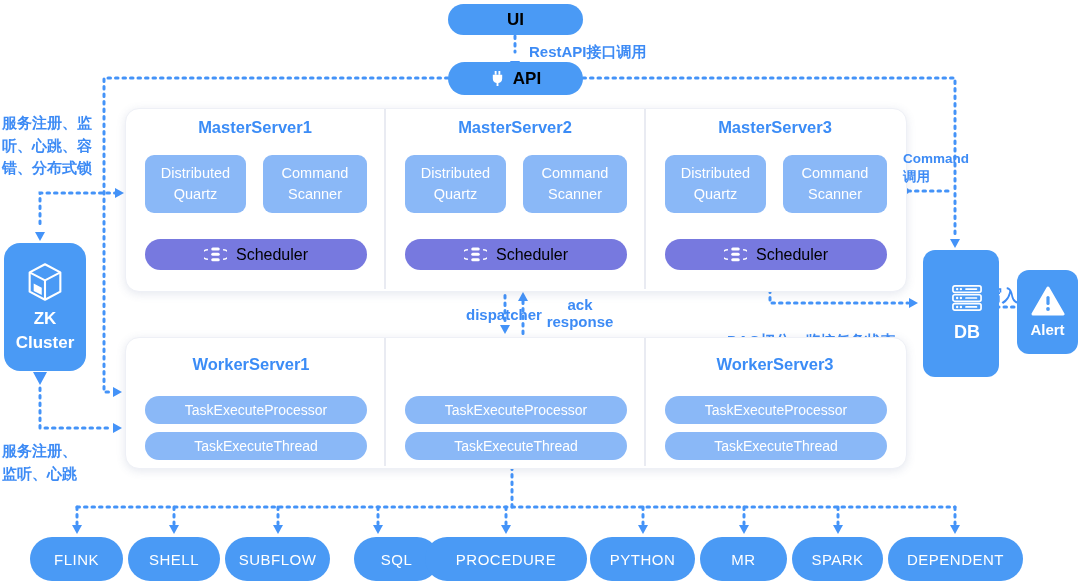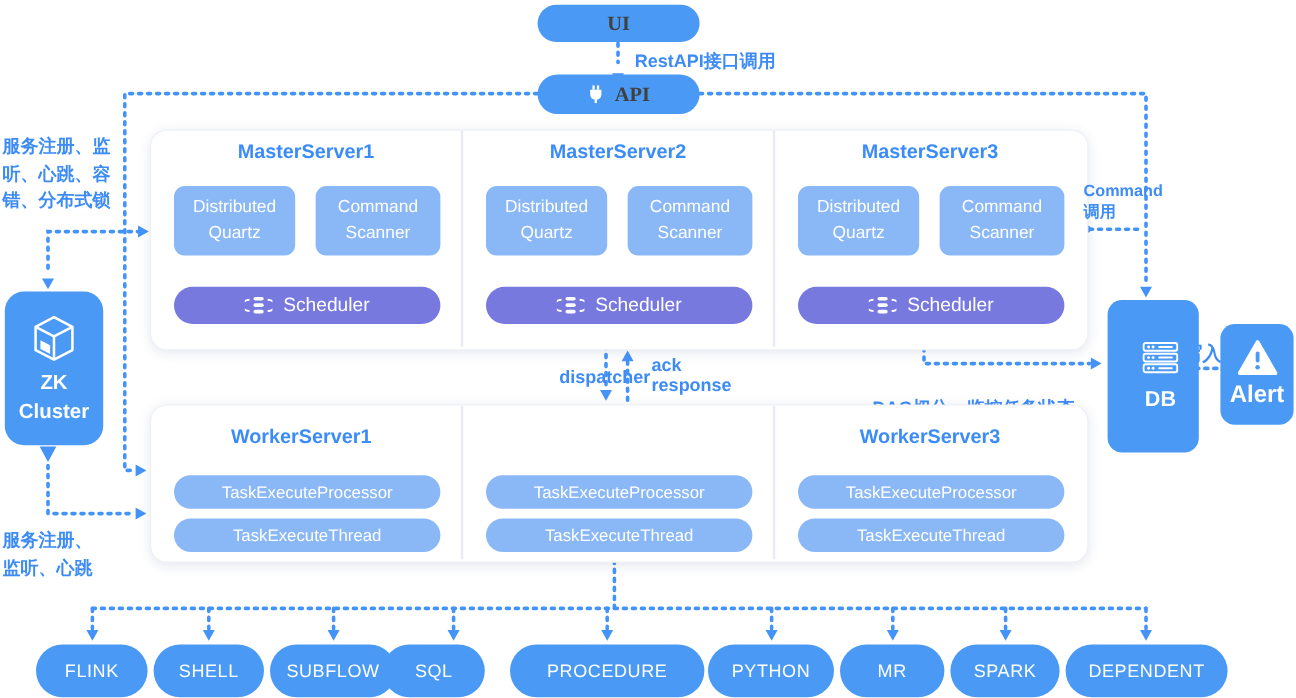--- a/index.html
+++ b/index.html
@@ -1,31 +1,31 @@
 <!DOCTYPE html>
 <html><head>
 <meta charset="utf-8">
 <style>
   html,body{margin:0;padding:0;background:#fff;}
   #canvas{position:relative;width:1080px;height:582px;background:#fff;
     font-family:"Liberation Sans",sans-serif;overflow:hidden;}
   svg.wires{position:absolute;left:0;top:0;pointer-events:none;}
-  .pill{position:absolute;background:#4a9af5;color:#404040;border-radius:999px;
-    display:flex;align-items:center;justify-content:center;gap:8px;font-family:Liberation Serif, serif;}
+  .pill{position:absolute;background:#4a9af5;color:#000000;border-radius:999px;
+    display:flex;align-items:center;justify-content:center;gap:8px;}
   .node{position:absolute;background:#4a9af5;color:#fff;display:flex;flex-direction:column;
     align-items:center;justify-content:center;gap:4px;}
   .card{position:absolute;background:#fff;border:1px solid #eef0f6;border-radius:14px;
     box-shadow:0 2px 10px rgba(70,90,140,.14);}
   .divider{position:absolute;width:2px;background:#e9ebf2;}
   .col-title{position:absolute;width:260px;text-align:center;color:#3b8cf6;
     font-weight:bold;font-size:16.5px;}
   .subbox{position:absolute;background:#8ab8f7;color:#fff;border-radius:9px;
     display:flex;align-items:center;justify-content:center;text-align:center;
     font-size:14.5px;line-height:1.45;}
-  .sched{position:absolute;background:#7779df;color:#ffffff;border-radius:16px;
+  .sched{position:absolute;background:#7779df;color:#000000;border-radius:16px;
     display:flex;align-items:center;justify-content:center;gap:9px;font-size:16px;}
   .wpill{position:absolute;background:#8ab8f7;color:#fff;border-radius:14px;
     display:flex;align-items:center;justify-content:center;font-size:14px;}
   .lbl{position:absolute;color:#3d8bf5;font-weight:bold;font-size:15px;line-height:1.5;}
   .tpill{position:absolute;top:537px;height:44px;background:#4a9af5;color:#fff;
     border-radius:22px;display:flex;align-items:center;justify-content:center;
     font-size:15px;letter-spacing:.5px;}
 </style>
 </head>
 <body>
@@ -188,21 +188,21 @@
           <path d="M20 4 A6.5 5 0 0 1 20 14"></path>
         <rect x="7.5" y="1.5" width="9" height="3.2" rx="1.6" fill="#fff" stroke="none"></rect>
         <rect x="7.5" y="7.2" width="9" height="3.2" rx="1.6" fill="#fff" stroke="none"></rect>
         <rect x="7.5" y="12.9" width="9" height="3.2" rx="1.6" fill="#fff" stroke="none"></rect>
       </svg>
     </span>
     <span>Scheduler</span>
   </div>
 
   <div class="lbl" style="left:418px;top:304px;margin-left:48px;">dispatcher</div>
-  <div class="lbl" style="left:543px;top:296px;width:74px;line-height:1.15;">ack response</div>
+  <div class="lbl" style="left:543px;top:296px;width:74px;line-height:1.15;text-align:center;">ack response</div>
   <div class="lbl" style="left:727px;top:330px;text-align:right;">DAG切分，监控任务状态</div>
   <div class="lbl" style="left:903px;top:150px;width:58px;font-size:13.5px;line-height:1.3;">Command 调用</div>
   <div class="lbl" style="left:986px;top:284px;font-size:16px;font-family:Liberation Serif, serif;">写入</div>
 
   <div class="card" style="left:125px;top:337px;width:780px;height:130px;"></div>
   <div class="divider" style="left:384px;top:338px;height:128px;"></div>
   <div class="divider" style="left:644px;top:338px;height:128px;"></div>
 
   <div class="col-title" style="left:121px;top:355px;">WorkerServer1</div>
   <div class="wpill" style="left:145px;top:396px;width:222px;height:28px;">TaskExecuteProcessor</div>
@@ -238,26 +238,26 @@
   </div>
 
   <div class="node" style="left:1017px;top:270px;width:61px;height:84px;border-radius:12px;gap:5px;">
     <span style="display:flex;">
       <svg width="34" height="30" viewBox="0 0 34 30">
         <path d="M17 2 L32 28 H2 Z" fill="#fff" stroke="#fff" stroke-width="3" stroke-linejoin="round"></path>
         <rect x="15.4" y="10" width="3.2" height="9" rx="1.6" fill="#4a9af5"></rect>
         <circle cx="17" cy="23" r="1.9" fill="#4a9af5"></circle>
       </svg>
     </span>
-    <span style="font-size:20px;font-weight:bold;">Alert</span>
+    <span style="font-size:15px;font-weight:bold;">Alert</span>
   </div>
 
   <div class="tpill" style="left:30px;width:93px;">FLINK</div>
   <div class="tpill" style="left:128px;width:92px;">SHELL</div>
   <div class="tpill" style="left:225px;width:105px;">SUBFLOW</div>
-  <div class="tpill" style="left:319px;width:85px;">SQL</div>
+  <div class="tpill" style="left:354px;width:85px;">SQL</div>
   <div class="tpill" style="left:425px;width:162px;">PROCEDURE</div>
   <div class="tpill" style="left:590px;width:105px;">PYTHON</div>
   <div class="tpill" style="left:700px;width:87px;">MR</div>
   <div class="tpill" style="left:792px;width:91px;">SPARK</div>
   <div class="tpill" style="left:888px;width:135px;">DEPENDENT</div>
 
 </div>
 
 </body></html>

